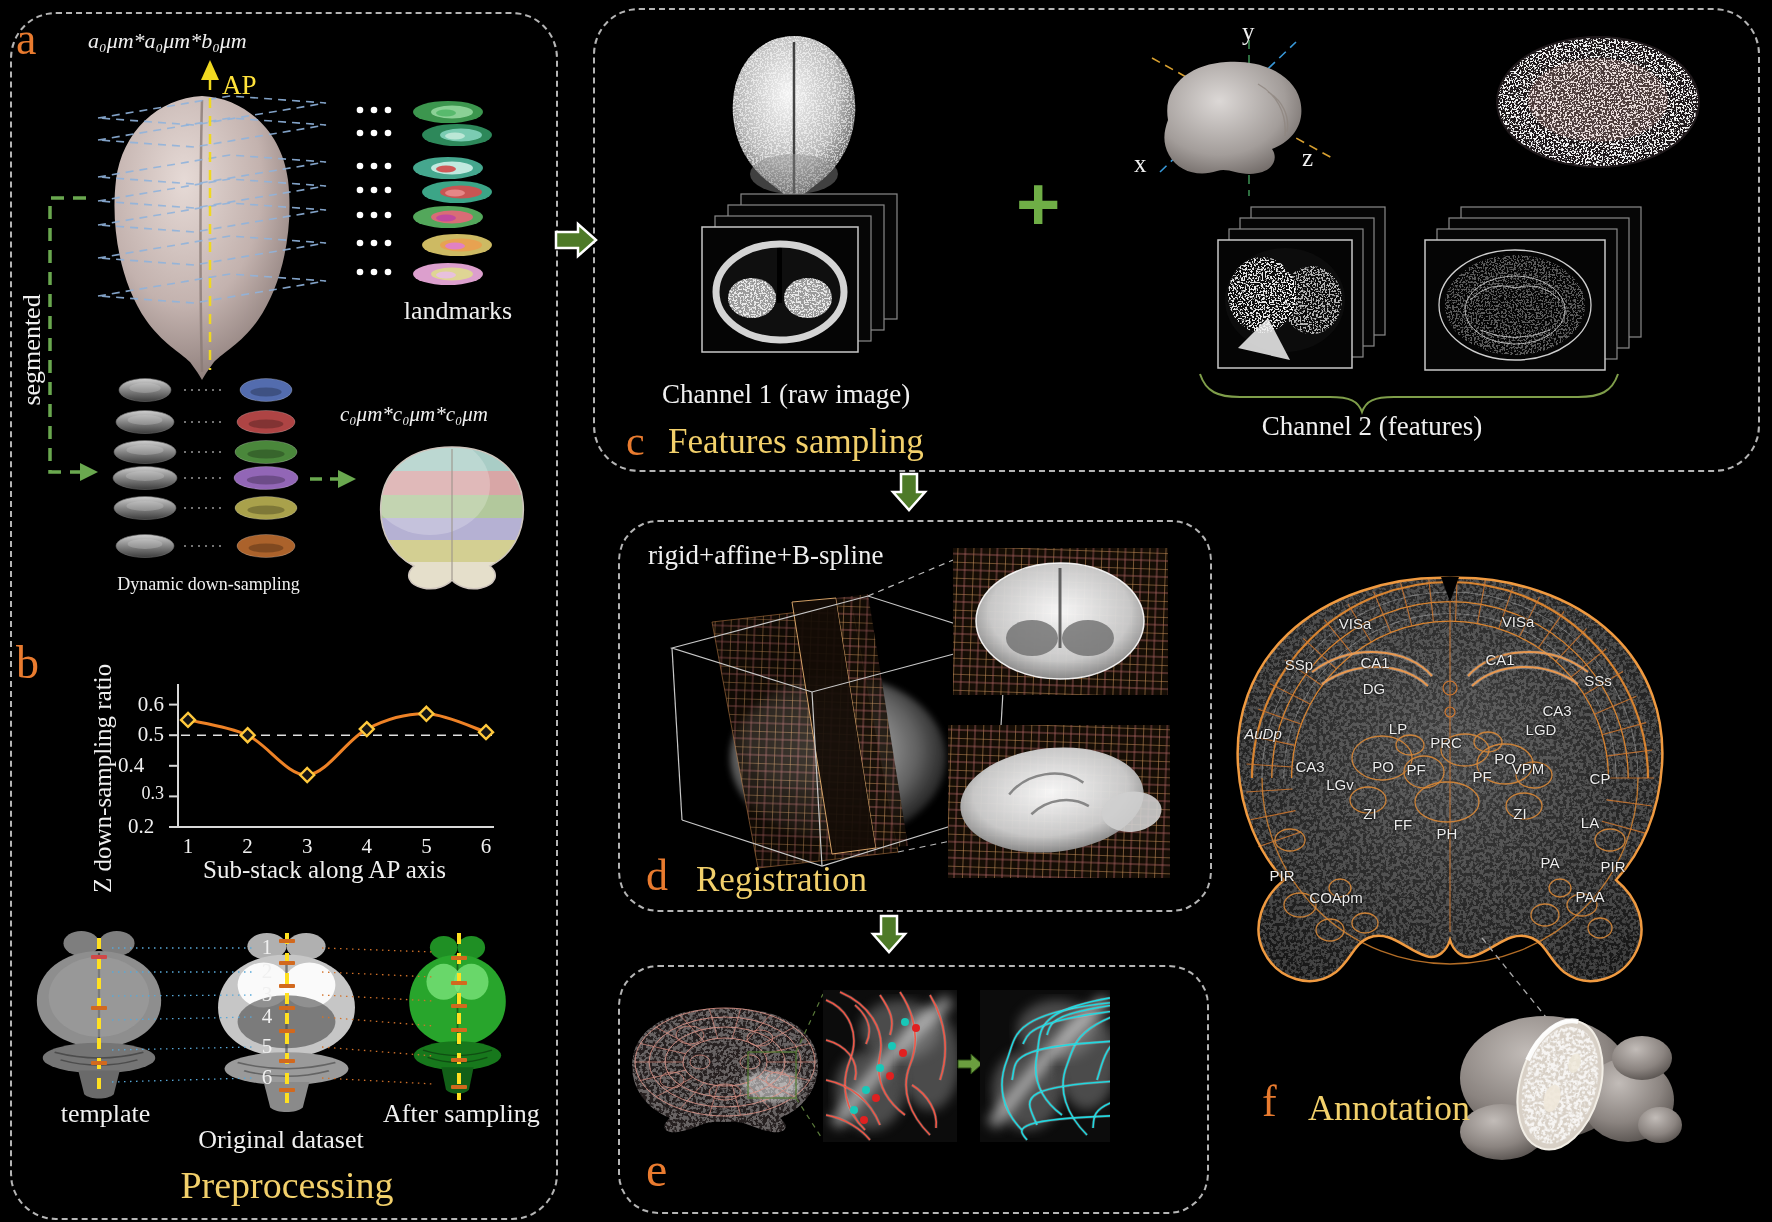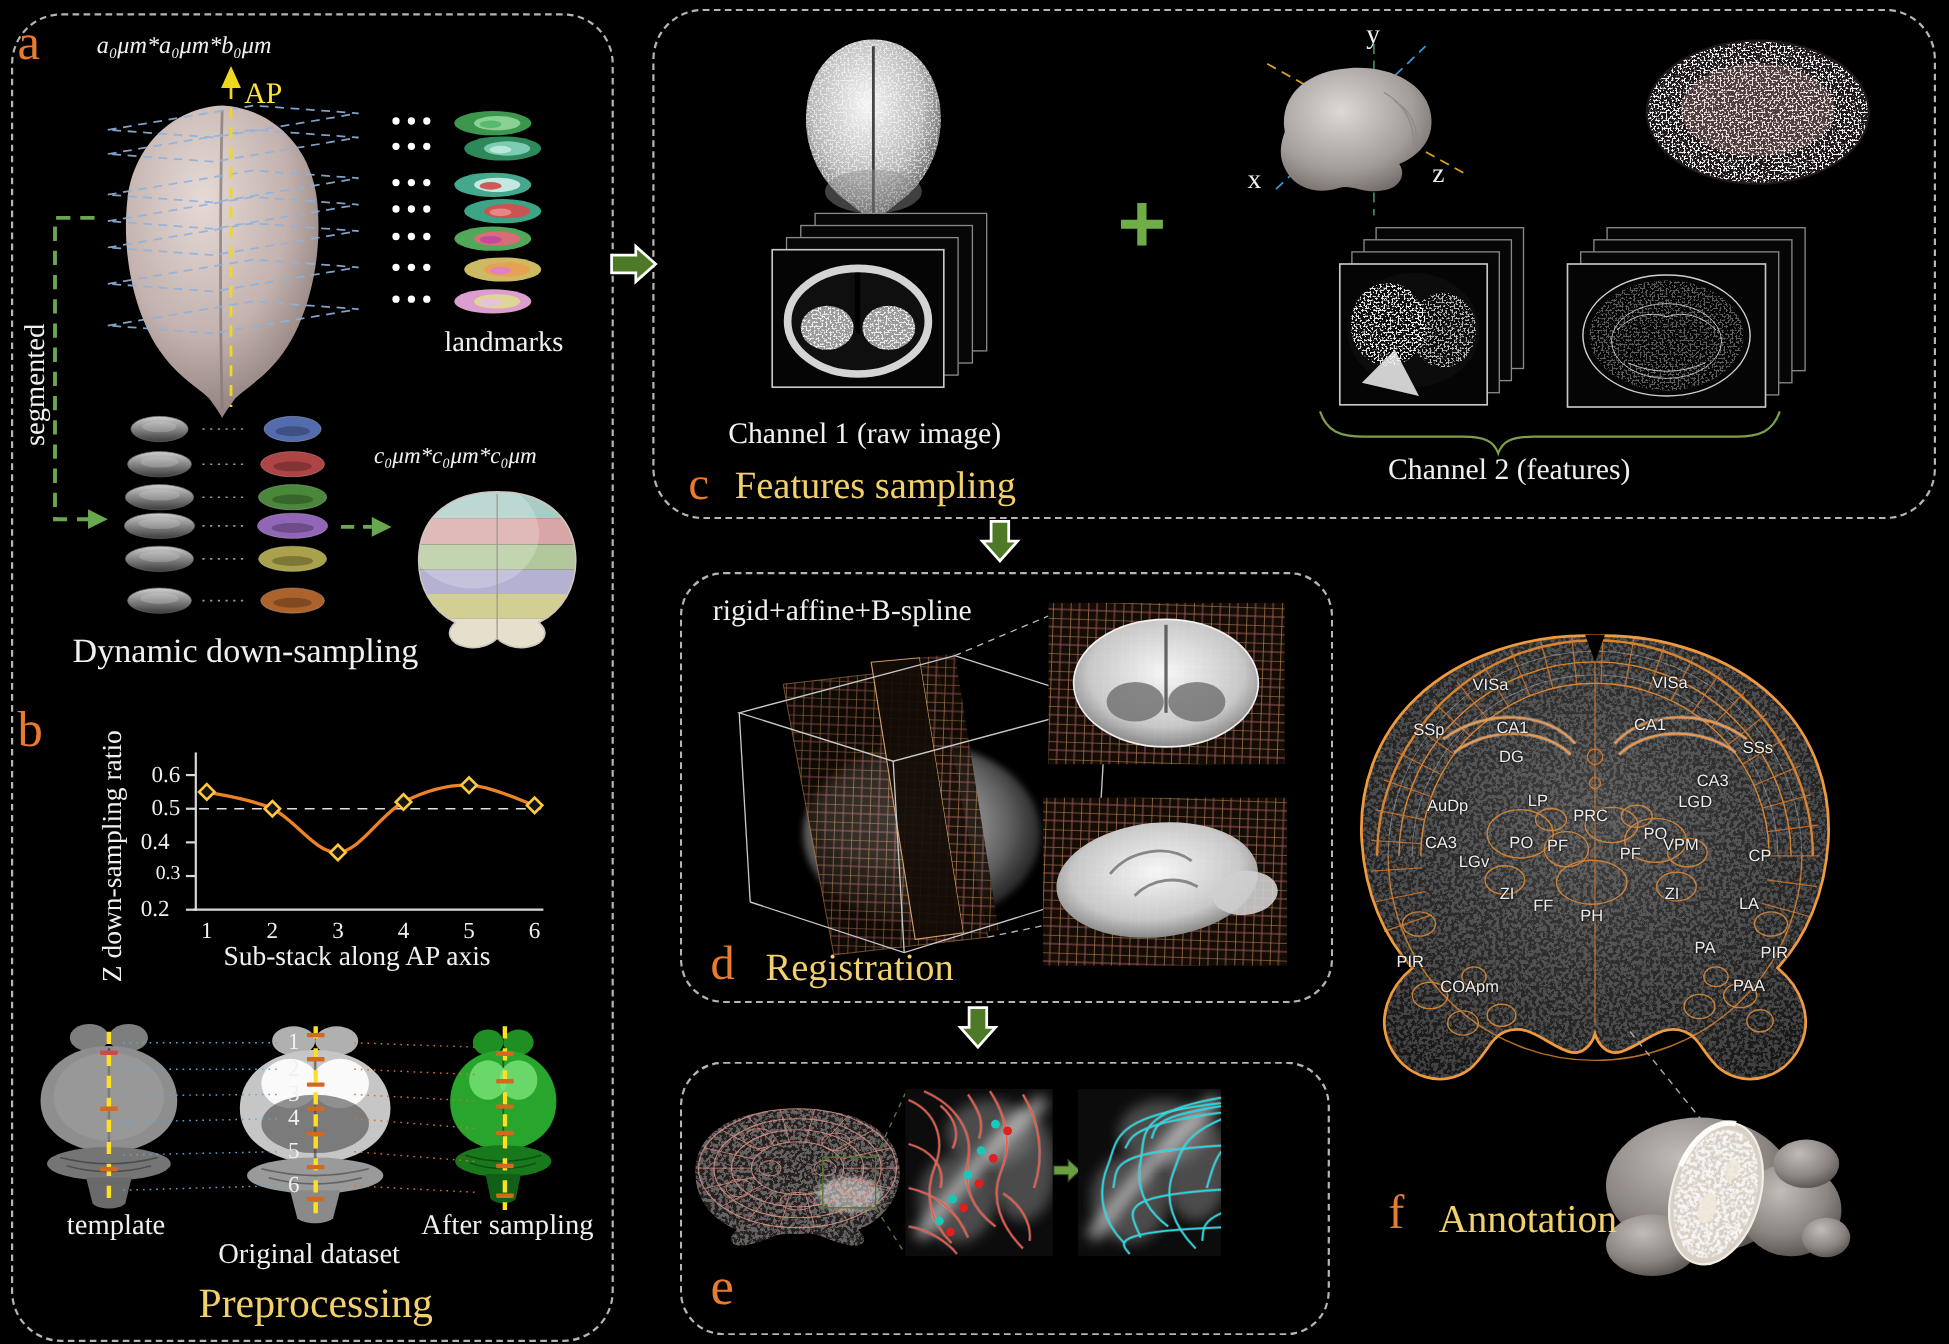--- a/index.html
+++ b/index.html
@@ -623,21 +623,21 @@
       </g>
     </g>
   </svg>
 
   <span class="t letter" style="left:16px;top:16px;">a</span>
   <span class="t formula" style="left:88px;top:28px;">a₀μm*a₀μm*b₀μm</span>
   <span class="t" style="left:222px;top:70px;color:#ffe23a;font-size:27px;">AP</span>
   <span class="t ctr rot" style="left:-73px;top:335px;width:210px;font-size:26px;">segmented</span>
   <span class="t ctr" style="left:393px;top:296px;width:130px;font-size:26px;">landmarks</span>
   <span class="t formula" style="left:340px;top:402px;font-size:21px;">c₀μm*c₀μm*c₀μm</span>
-  <span class="t ctr" style="left:66px;top:574px;width:285px;font-size:31px;">Dynamic down-sampling</span>
+  <span class="t ctr" style="left:66px;top:574px;width:285px;font-size:18px;">Dynamic down-sampling</span>
   <span class="t letter" style="left:16px;top:640px;">b</span>
   <span class="t ctr rot" style="left:-27px;top:764px;width:260px;font-size:25px;">Z down-sampling ratio</span>
   <span class="t ctr" style="left:192px;top:856px;width:265px;font-size:25px;">Sub-stack along AP axis</span>
   <span class="t ctr lbl" style="left:48px;top:1099px;width:115px;">template</span>
   <span class="t ctr lbl" style="left:191px;top:1099px;width:180px;margin-top:26px;">Original dataset</span>
   <span class="t ctr lbl" style="left:383px;top:1099px;width:150px;">After sampling</span>
   <span class="t ctr gold" style="left:158px;top:1164px;width:258px;font-size:38px;">Preprocessing</span>
 
   <span class="t ctr cap" style="left:662px;top:379px;width:232px;">Channel 1 (raw image)</span>
   <span class="t letter" style="left:626px;top:420px;font-size:42px;">c</span>
@@ -651,21 +651,21 @@
   <span class="t" style="left:648px;top:540px;font-size:27px;">rigid+affine+B-spline</span>
   <span class="t letter" style="left:646px;top:854px;font-size:44px;">d</span>
   <span class="t gold" style="left:696px;top:860px;font-size:35px;">Registration</span>
 
   <span class="t letter" style="left:646px;top:1146px;font-size:48px;">e</span>
 
   <span class="t letter" style="left:1262px;top:1080px;font-size:44px;">f</span>
   <span class="t gold" style="left:1308px;top:1088px;font-size:36px;">Annotation</span>
 <span class="t" style="left: 118px; top: 691.6px; width: 46px; text-align: right; font-size: 21px;">0.6</span>
     <span class="t" style="left: 118px; top: 722.2px; width: 46px; text-align: right; font-size: 21px;">0.5</span>
-    <span class="t" style="left: 118px; top: 752.8px; width: 46px; text-align: center; font-size: 21px;">0.4</span>
+    <span class="t" style="left: 118px; top: 752.8px; width: 46px; text-align: left; font-size: 21px;">0.4</span>
     <span class="t" style="left: 118px; top: 783.4px; width: 46px; text-align: right; font-size: 18px;">0.3</span>
     <span class="t" style="left: 118px; top: 814px; width: 46px; text-align: center; font-size: 21px;">0.2</span>
     <span class="t" style="left: 176px; top: 834px; width: 24px; text-align: center; font-size: 21px;">1</span>
     <span class="t" style="left: 235.6px; top: 834px; width: 24px; text-align: center; font-size: 21px;">2</span>
     <span class="t" style="left: 295.2px; top: 834px; width: 24px; text-align: center; font-size: 21px;">3</span>
     <span class="t" style="left: 354.8px; top: 834px; width: 24px; text-align: center; font-size: 21px;">4</span>
     <span class="t" style="left: 414.4px; top: 834px; width: 24px; text-align: center; font-size: 21px;">5</span>
     <span class="t" style="left: 474px; top: 834px; width: 24px; text-align: center; font-size: 21px;">6</span>
     <span class="t" style="left: 254px; top: 935px; width: 26px; text-align: center; font-size: 21px;">1</span>
     <span class="t" style="left: 254px; top: 959px; width: 26px; text-align: center; font-size: 21px;">2</span>
@@ -675,21 +675,21 @@
     <span class="t" style="left: 254px; top: 1065px; width: 26px; text-align: center; font-size: 21px;">6</span>
     <span class="region-label" style="left: 1355px; top: 623px;">VISa</span>
     <span class="region-label" style="left: 1518px; top: 621px;">VISa</span>
     <span class="region-label" style="left: 1299px; top: 664px;">SSp</span>
     <span class="region-label" style="left: 1375px; top: 662px;">CA1</span>
     <span class="region-label" style="left: 1500px; top: 659px;">CA1</span>
     <span class="region-label" style="left: 1374px; top: 688px;">DG</span>
     <span class="region-label" style="left: 1598px; top: 680px;">SSs</span>
     <span class="region-label" style="left: 1557px; top: 710px;">CA3</span>
     <span class="region-label" style="left: 1541px; top: 729px;">LGD</span>
-    <span class="region-label" style="left: 1316px; top: 733px;">AuDp</span>
+    <span class="region-label" style="left: 1263px; top: 733px; font-style: italic;">AuDp</span>
     <span class="region-label" style="left: 1380px; top: 728px; padding-left: 36px;">LP</span>
     <span class="region-label" style="left: 1446px; top: 742px;">PRC</span>
     <span class="region-label" style="left: 1383px; top: 766px;">PO</span>
     <span class="region-label" style="left: 1416px; top: 769px;">PF</span>
     <span class="region-label" style="left: 1505px; top: 758px;">PO</span>
     <span class="region-label" style="left: 1528px; top: 768px;">VPM</span>
     <span class="region-label" style="left: 1482px; top: 776px;">PF</span>
     <span class="region-label" style="left: 1310px; top: 766px;">CA3</span>
     <span class="region-label" style="left: 1340px; top: 784px;">LGv</span>
     <span class="region-label" style="left: 1600px; top: 778px;">CP</span>

